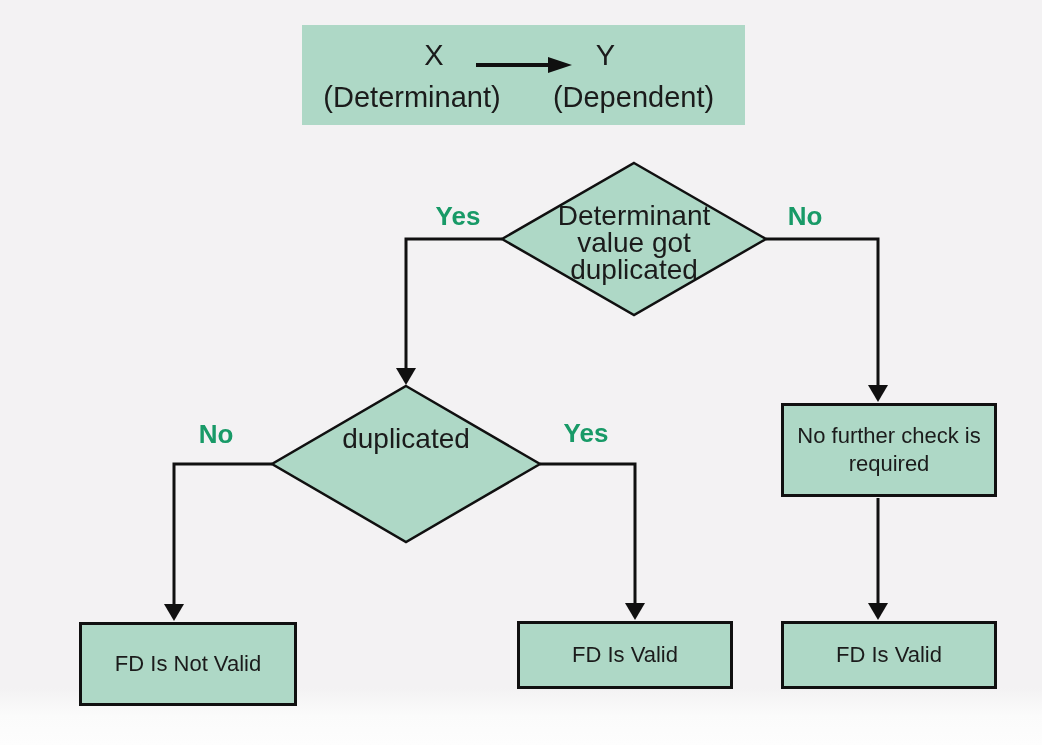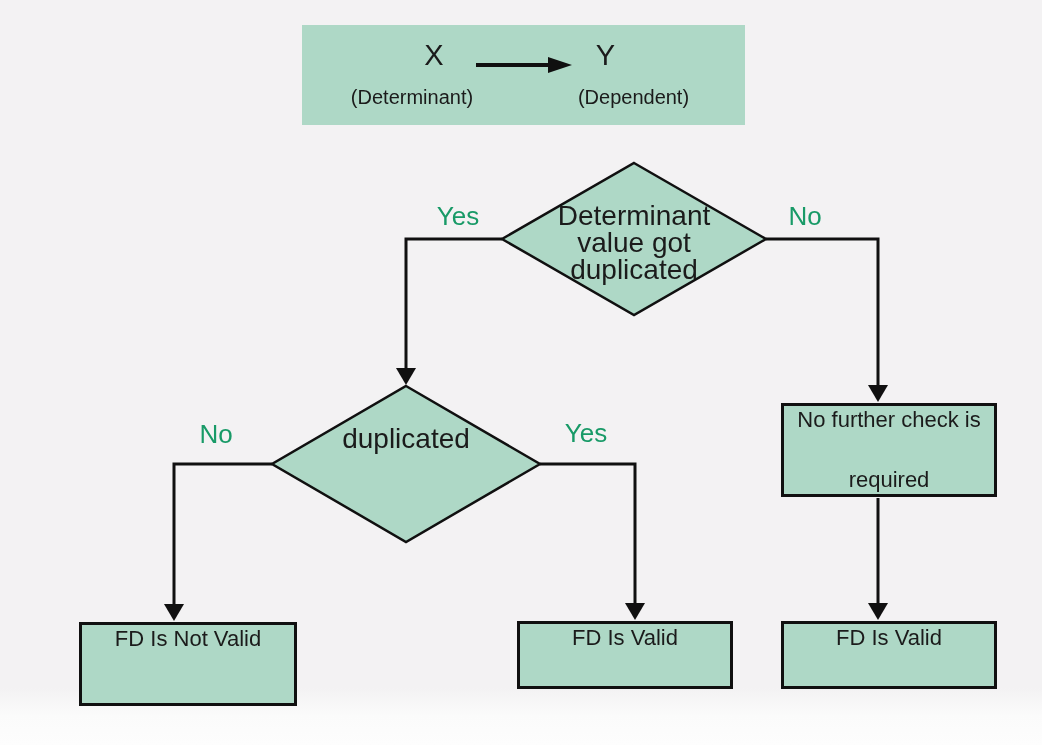--- a/index.html
+++ b/index.html
@@ -30,45 +30,45 @@
     position:absolute;left:302px;top:25px;width:443px;height:100px;
     background:var(--shape-fill);
   }
   .hcol{position:absolute;top:0;height:100px;display:flex;flex-direction:column;
         align-items:center;justify-content:center;}
   .hcol.left{left:0;width:220px;}
   .hcol.right{left:220px;width:223px;}
   .hletter{font-size:29px;line-height:44px;}
   .hcol.left .hletter{transform:translateX(22px);}
   .hcol.right .hletter{transform:translateX(-28px);}
-  .hcap{font-size:20px;line-height:40px;}
+  .hcap{font-size:29px;line-height:40px;}
   .harrow{position:absolute;left:172px;top:30px;}
   .harrow line{stroke:var(--line-color);stroke-width:4;}
   .harrow polygon{fill:var(--line-color);}
 
   .diamond-text{
     position:absolute;width:220px;text-align:center;
     font-size:28px;line-height:27px;
   }
   .dt1{left:524px;top:202px;}
   .dt2{left:296px;top:425px;}
 
   .edge-label{
     position:absolute;width:70px;text-align:center;
-    font-size:26px;font-weight:400;color:var(--label-green);
+    font-size:26px;font-weight:700;color:var(--label-green);
   }
   .el-d1-yes{left:423px;top:201px;}
   .el-d1-no{left:770px;top:201px;}
   .el-d2-no{left:181px;top:419px;}
   .el-d2-yes{left:551px;top:418px;}
 
   .node-box{
     position:absolute;background:var(--shape-fill);
     border:3px solid var(--shape-border);
-    display:flex;flex-direction:column;align-items:center;justify-content:space-between;
+    display:flex;flex-direction:column;align-items:center;justify-content:center;
     text-align:center;font-size:22px;line-height:28px;
   }
   .nb-process{left:781px;top:403px;width:216px;height:94px;}
   .nb-notvalid{left:79px;top:622px;width:218px;height:84px;}
   .nb-valid-mid{left:517px;top:621px;width:216px;height:68px;}
   .nb-valid-right{left:781px;top:621px;width:216px;height:68px;}
 </style>
 </head>
 <body>
 

